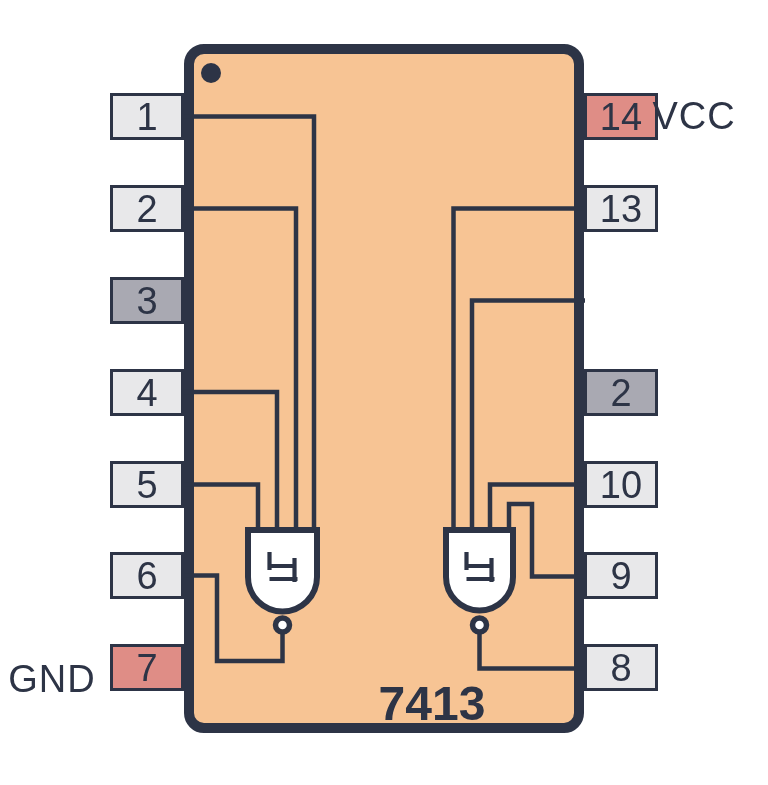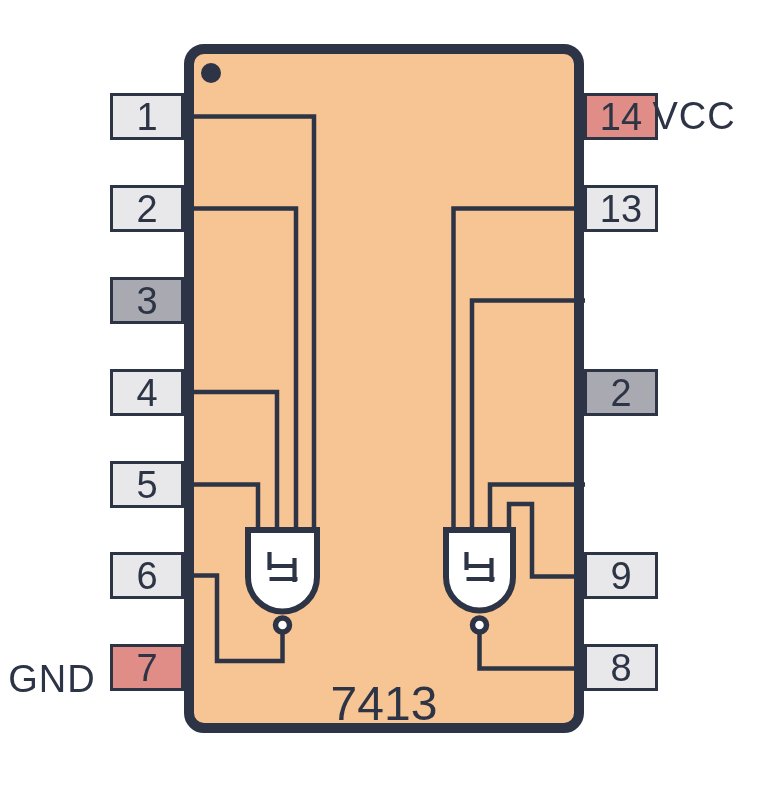--- a/index.html
+++ b/index.html
@@ -32,21 +32,21 @@
   .row-0{top:93px;}  .row-1{top:185px;} .row-2{top:277px;} .row-3{top:369px;}
   .row-4{top:461px;} .row-5{top:552px;} .row-6{top:644px;}
   .side-label{
     position:absolute;height:47px;display:flex;align-items:center;justify-content:center;
     font-size:38px;color:var(--text,#2d3446);letter-spacing:1px;
   }
   .side-label.gnd{left:2px;top:656px;width:100px;}
   .side-label.vcc{left:644px;top:93px;width:100px;}
   .chip-name{
     position:absolute;left:184px;top:676px;width:400px;text-align:center;
-    font-size:48px;font-weight:400;color:var(--text,#2d3446);
+    font-size:48px;font-weight:700;color:var(--text,#2d3446);padding-left:48px;
   }
 </style>
 </head>
 <body>
 
 <div class="stage">
 
   <svg class="diagram" width="768" height="785" viewBox="0 0 768 785">
 
     <rect class="chip-body" x="189" y="49" width="390" height="679" rx="15"></rect>
@@ -83,20 +83,21 @@
   <div class="pin left row-1 v-default">2</div>
   <div class="pin left row-2 v-nc">3</div>
   <div class="pin left row-3 v-default">4</div>
   <div class="pin left row-4 v-default">5</div>
   <div class="pin left row-5 v-default">6</div>
   <div class="pin left row-6 v-power">7</div>
 
   <div class="pin right row-0 v-power">14</div>
   <div class="pin right row-1 v-default">13</div>
   <div class="pin right row-3 v-nc">2</div>
+  <div class="pin right row-4 v-default">10</div>
   <div class="pin right row-5 v-default">9</div>
   <div class="pin right row-6 v-default">8</div>
 
   <div class="side-label gnd">GND</div>
   <div class="side-label vcc">VCC</div>
 
   <div class="chip-name">7413</div>
 
 </div>
 

